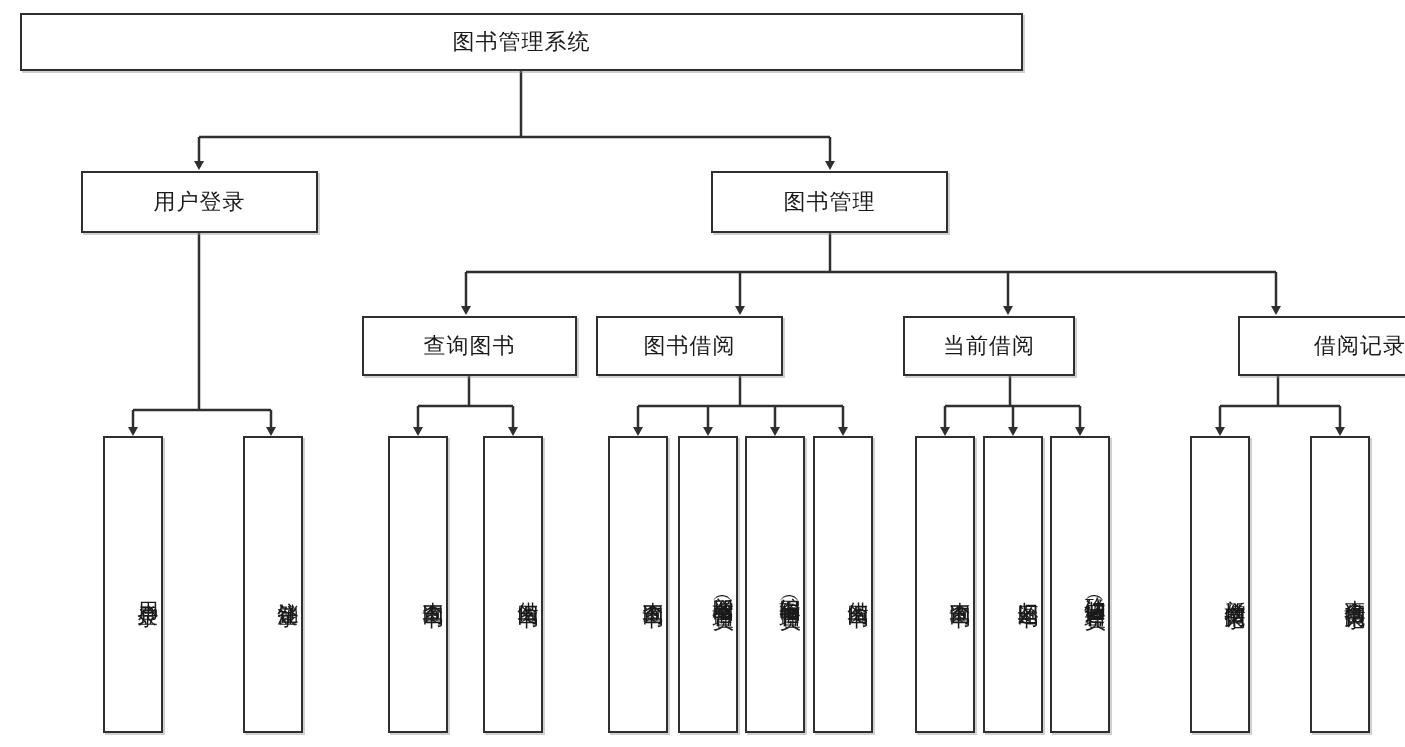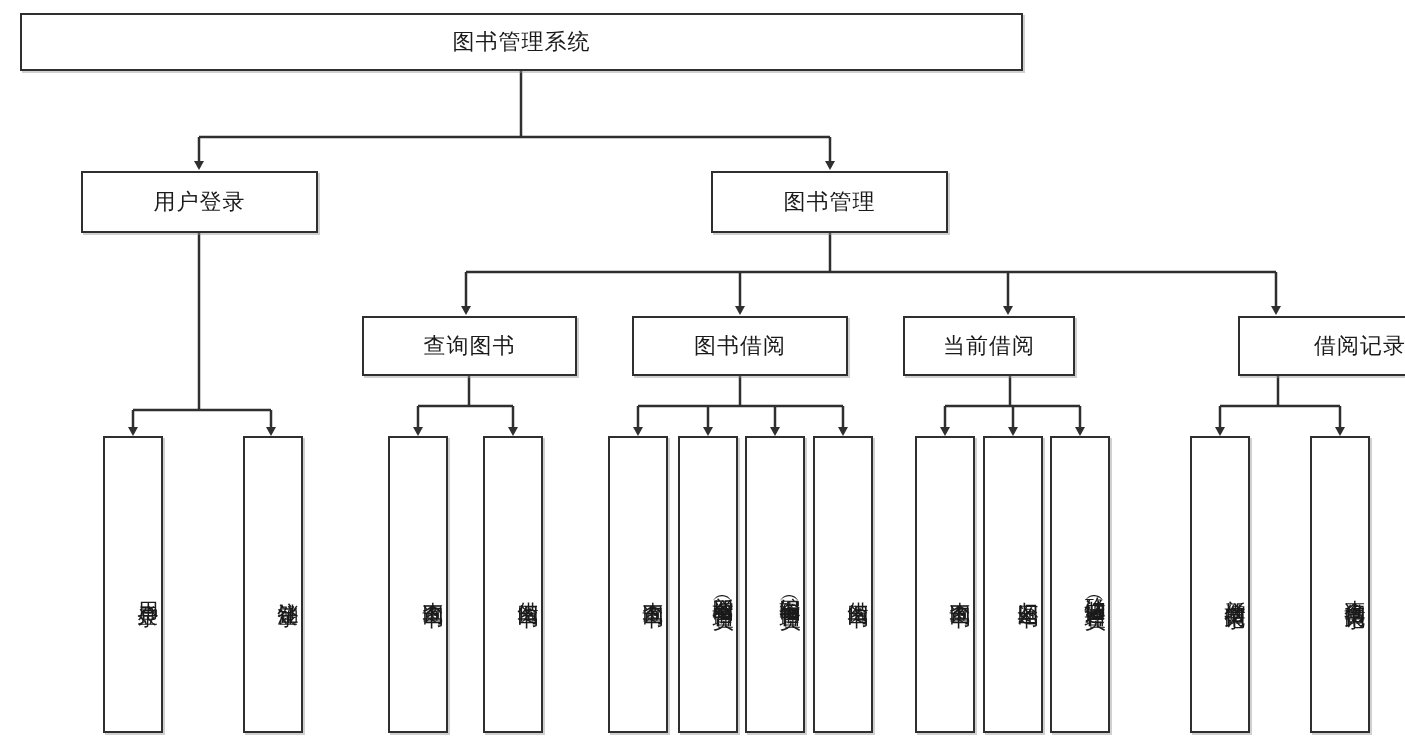--- a/index.html
+++ b/index.html
@@ -129,21 +129,21 @@
   <div class="node h" style="left:81px; top:171px; width:237px; height:62px;">
     <span>用户登录</span>
   </div>
   <div class="node h" style="left:711px; top:171px; width:237px; height:62px;">
     <span>图书管理</span>
   </div>
 
   <div class="node h" style="left:362px; top:316px; width:215px; height:60px;">
     <span>查询图书</span>
   </div>
-  <div class="node h" style="left:632px; top:316px; width:216px; height:60px;text-align:center;">
+  <div class="node h" style="left:596px; top:316px; width:187px; height:60px;text-align:center;">
     <span>图书借阅</span>
   </div>
   <div class="node h" style="left:903px; top:316px; width:172px; height:60px;">
     <span>当前借阅</span>
   </div>
   <div class="node h" style="left:1238px; top:316px; width:244px; height:60px;">
     <span>借阅记录</span>
   </div>
 
   <div class="node v" style="left:103px; top:436px; width:60px; height:297px;">

